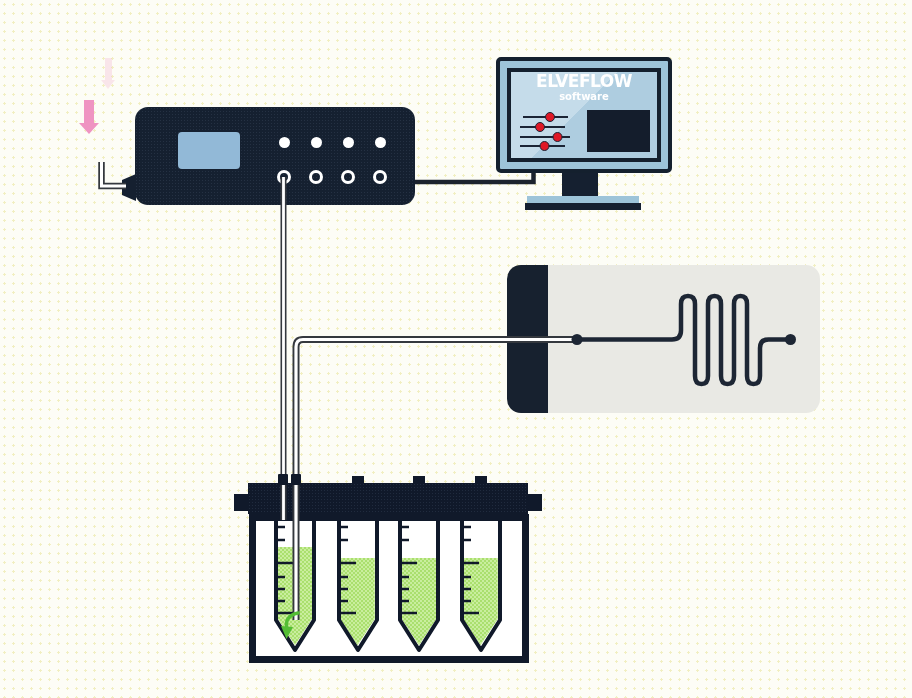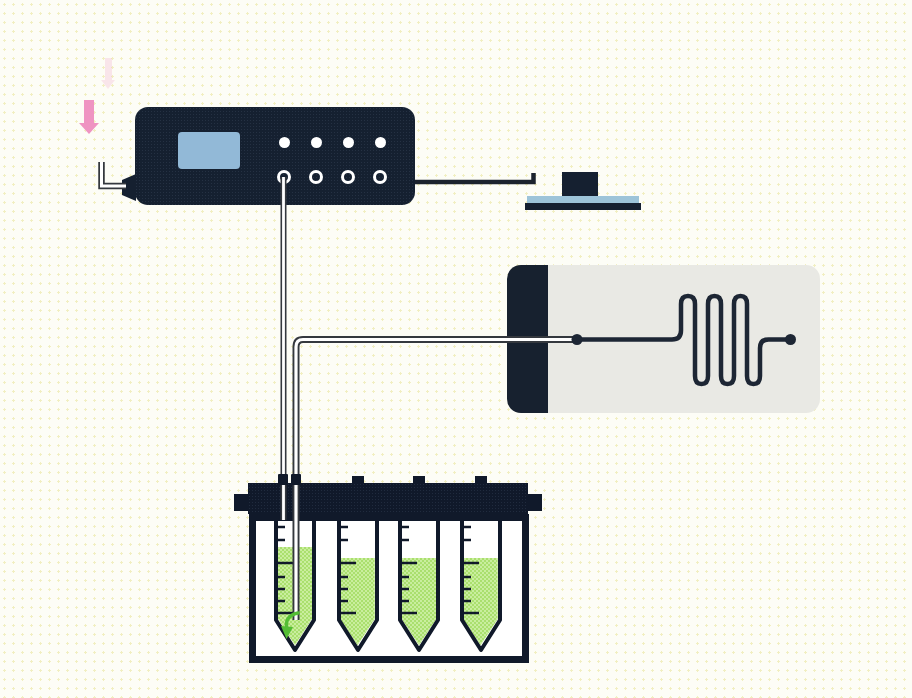--- a/index.html
+++ b/index.html
@@ -88,20 +88,41 @@
     <div class="abs port" style="left:142px;"></div>
     <div class="abs port" style="left:174px;"></div>
     <div class="abs port" style="left:206px;"></div>
     <div class="abs port" style="left:238px;"></div>
   </div>
   <div class="abs" id="controller-nozzle"></div>
 
   <div class="abs navy" id="monitor-stand"></div>
   <div class="abs" id="monitor-base-top"></div>
   <div class="abs navy" id="monitor-base-bottom"></div>
+  <div class="abs" id="monitor-frame">
+    <div class="abs" id="monitor-bezel">
+      <div class="abs" id="monitor-title">ELVEFLOW</div>
+      <div class="abs" id="monitor-subtitle">software</div>
+      <div class="abs" id="graph-panel"></div>
+      <svg class="abs" width="146" height="86" viewBox="0 0 146 86" style="left:0;top:0;">
+        <g stroke="#1b2435" stroke-width="2">
+          <line x1="12" y1="45" x2="57" y2="45"></line>
+          <line x1="9" y1="55" x2="54" y2="55"></line>
+          <line x1="9" y1="65" x2="59" y2="65"></line>
+          <line x1="9" y1="74" x2="54" y2="74"></line>
+        </g>
+        <g fill="#df1826" stroke="#1b2435" stroke-width="1">
+          <circle cx="39" cy="45" r="4.5"></circle>
+          <circle cx="29" cy="55" r="4.5"></circle>
+          <circle cx="46.5" cy="65" r="4.5"></circle>
+          <circle cx="33.5" cy="74" r="4.5"></circle>
+        </g>
+      </svg>
+    </div>
+  </div>
 
   <div class="abs" id="chip-body"></div>
   <div class="abs tex" id="chip-cap"></div>
 
   <div class="abs" id="rack-box"></div>
 
   <div class="abs ftube" style="left:274px;">
     <div class="liquid lv1"></div>
     <svg width="42" height="140" viewBox="0 0 42 140">
       <path d="M2 0 V106 L21 136 L40 106 V0" fill="none" stroke="#10192a" stroke-width="4" stroke-linejoin="round"></path>

